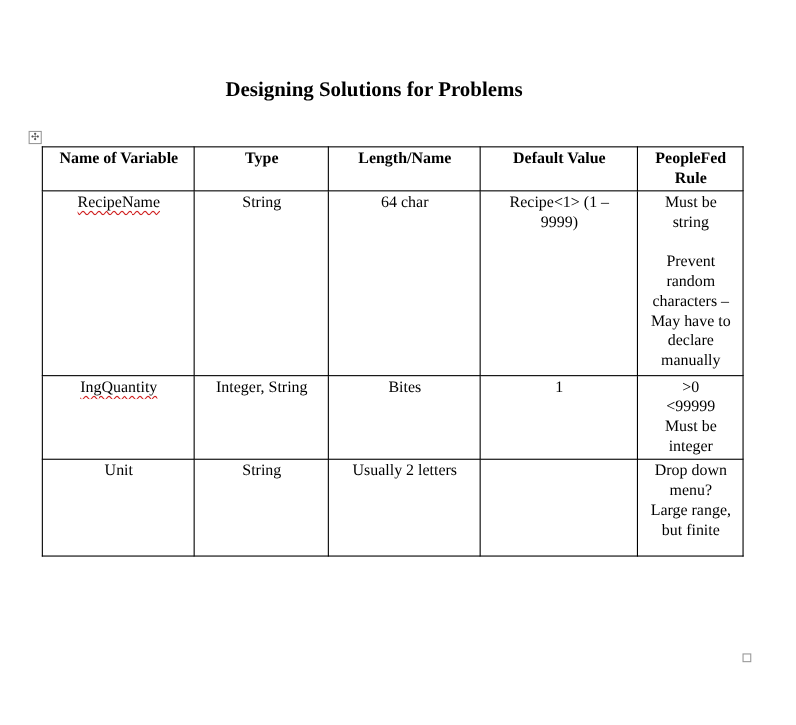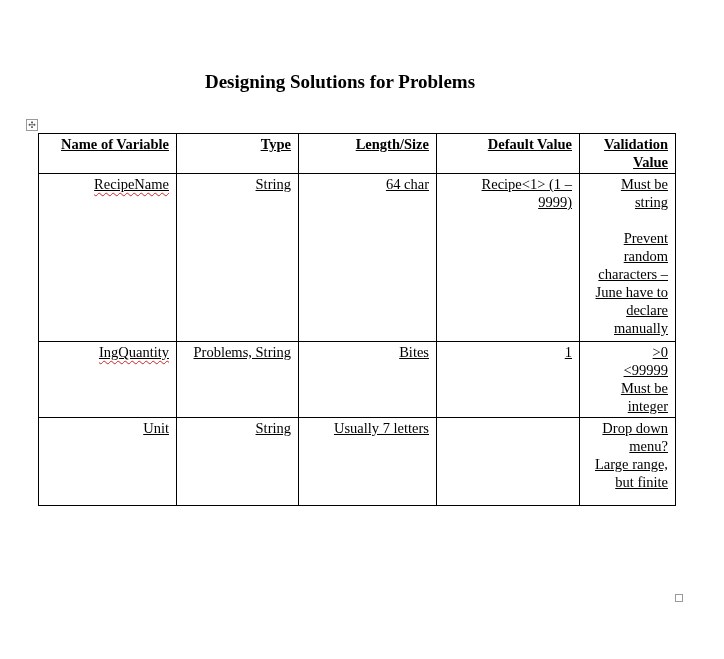--- a/index.html
+++ b/index.html
@@ -7,71 +7,71 @@
          font-family:"Liberation Serif", serif; color:#000; }
   .title { position:absolute; left:0; width:680px; top:71px; text-align:center;
            font-weight:bold; font-size:19px; }
   .move-handle { position:absolute; left:26px; top:119px; width:10px; height:10px;
                  border:1px solid #999; background:#fff; font-size:9px; line-height:10px;
                  text-align:center; color:#555; font-family:"DejaVu Sans", sans-serif; }
   .resize-handle { position:absolute; left:675px; top:594px; width:6px; height:6px;
                    border:1px solid #999; background:#fff; }
   table { position:absolute; left:38px; top:133px; border-collapse:collapse;
           font-size:14.5px; line-height:18px; }
-  td, th { border:1px solid #000; vertical-align:top; text-align:right;
-           padding:1px 7px 2px 8px;text-decoration:underline; }
+  td, th { border:1px solid #000; vertical-align:top; text-align:center;
+           padding:1px 7px 2px 8px; }
   th { font-weight:bold; height:33px; }
   .c1 { width:122px; } .c2 { width:106px;margin-top:22px; } .c3 { width:122px; }
   .c4 { width:127px;margin-top:35px; } .c5 { width:80px; }
   .sq { text-decoration: underline wavy #d02020; text-decoration-thickness:1px;
         text-underline-offset:3px; }
   .gap { height:18px; }
 </style>
 </head>
 <body>
 
 <div class="title">Designing Solutions for Problems</div>
 
 <div class="move-handle">✣</div>
 
 <table>
   <tbody>
       <tr>
     <th class="c1">Name of Variable</th>
     <th class="c2">Type</th>
-    <th class="c3">Length/Size</th>
+    <th class="c3">Length/Name</th>
     <th class="c4">Default Value</th>
-    <th class="c5">Validation Value</th>
+    <th class="c5">PeopleFed Rule</th>
   </tr>
   <tr style="height:168px;">
     <td><span class="sq">RecipeName</span></td>
     <td>String</td>
     <td>64 char</td>
     <td>Recipe&lt;1&gt; (1 – 9999)</td>
     <td>
       <div>Must be string</div>
       <div class="gap"></div>
-      <div>Prevent random characters – June have to declare manually</div>
+      <div>Prevent random characters – May have to declare manually</div>
     </td>
   </tr>
   <tr style="height:74px;margin-top:44px;">
     <td><span class="sq">IngQuantity</span></td>
-    <td>Problems, String</td>
+    <td>Integer, String</td>
     <td>Bites</td>
     <td>1</td>
     <td>
       <div>&gt;0</div>
       <div>&lt;99999</div>
       <div>Must be integer</div>
     </td>
   </tr>
   <tr style="height:88px;padding-left:48px;">
     <td>Unit</td>
     <td>String</td>
-    <td>Usually 7 letters</td>
+    <td>Usually 2 letters</td>
     <td></td>
     <td>
       <div>Drop down menu?</div>
       <div>Large range, but finite</div>
     </td>
   </tr>
 </tbody>
   </table>
 
 <div class="resize-handle"></div>

